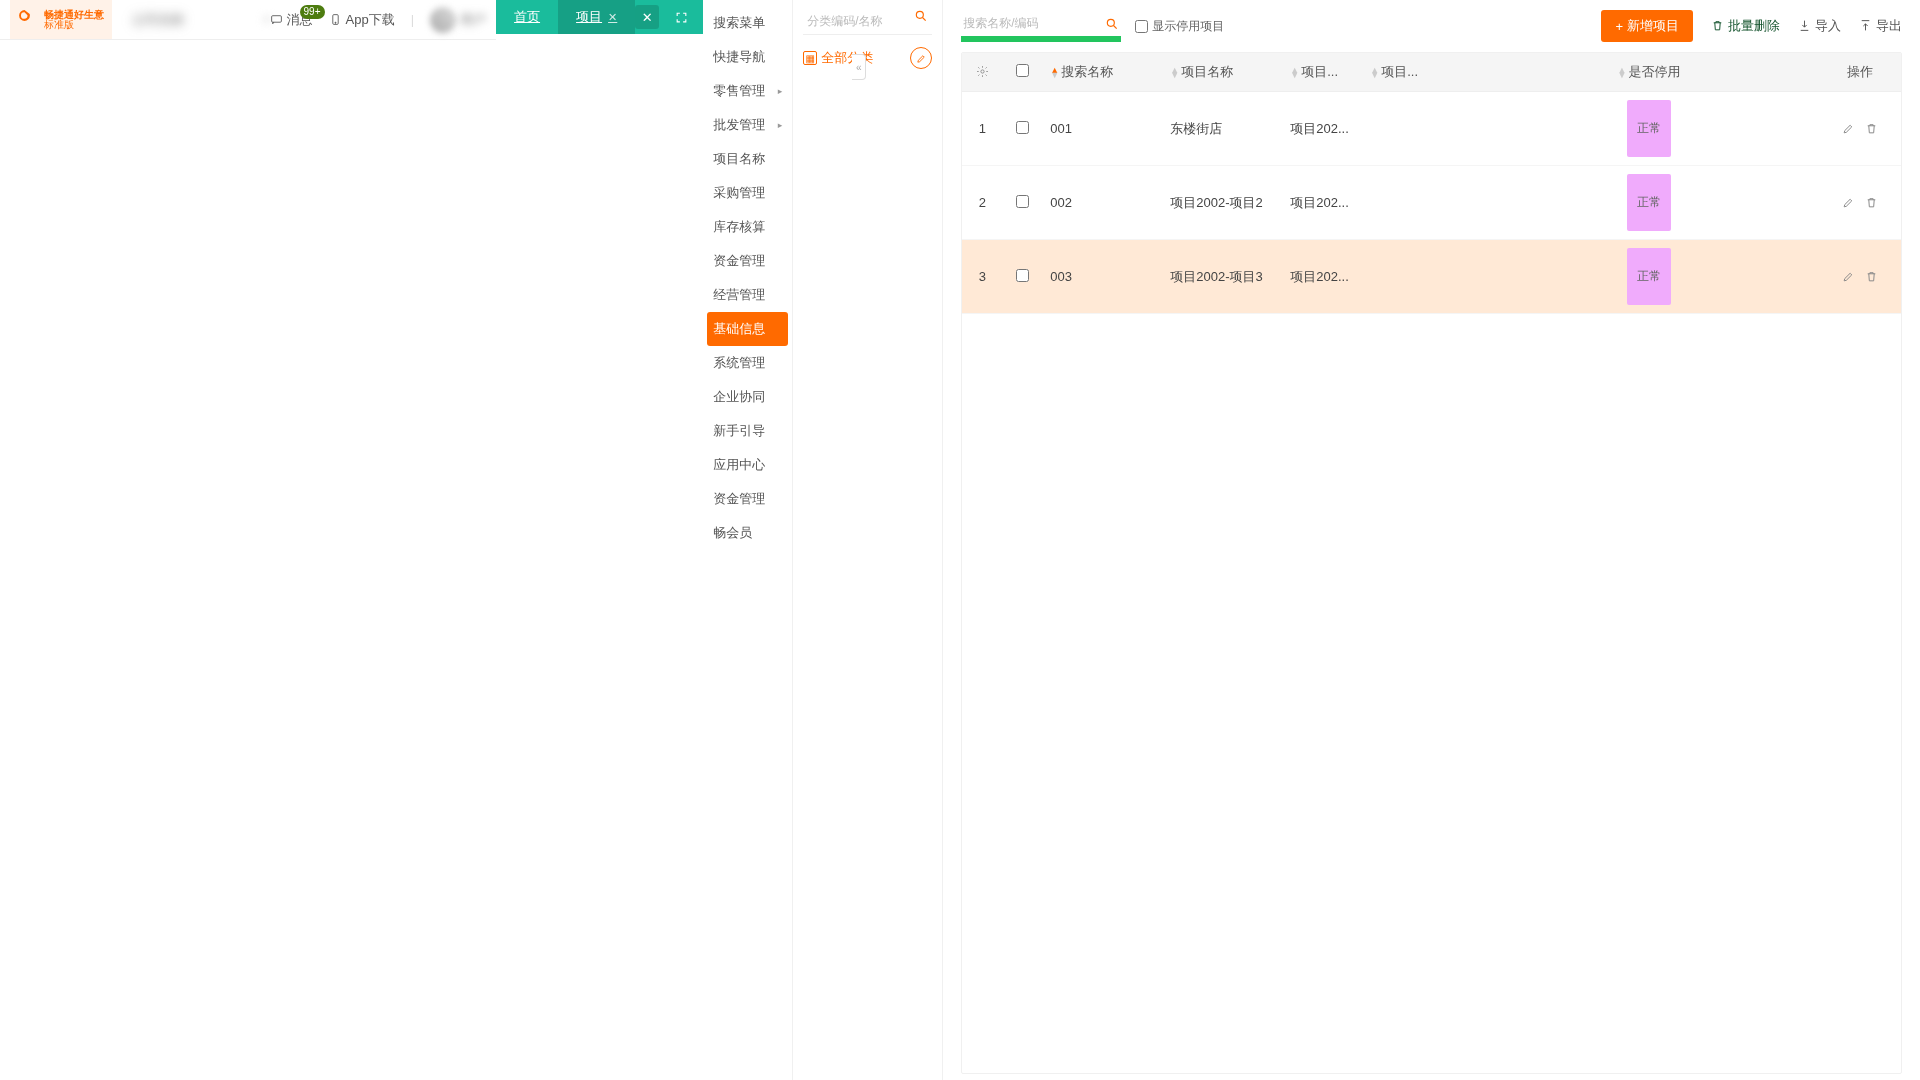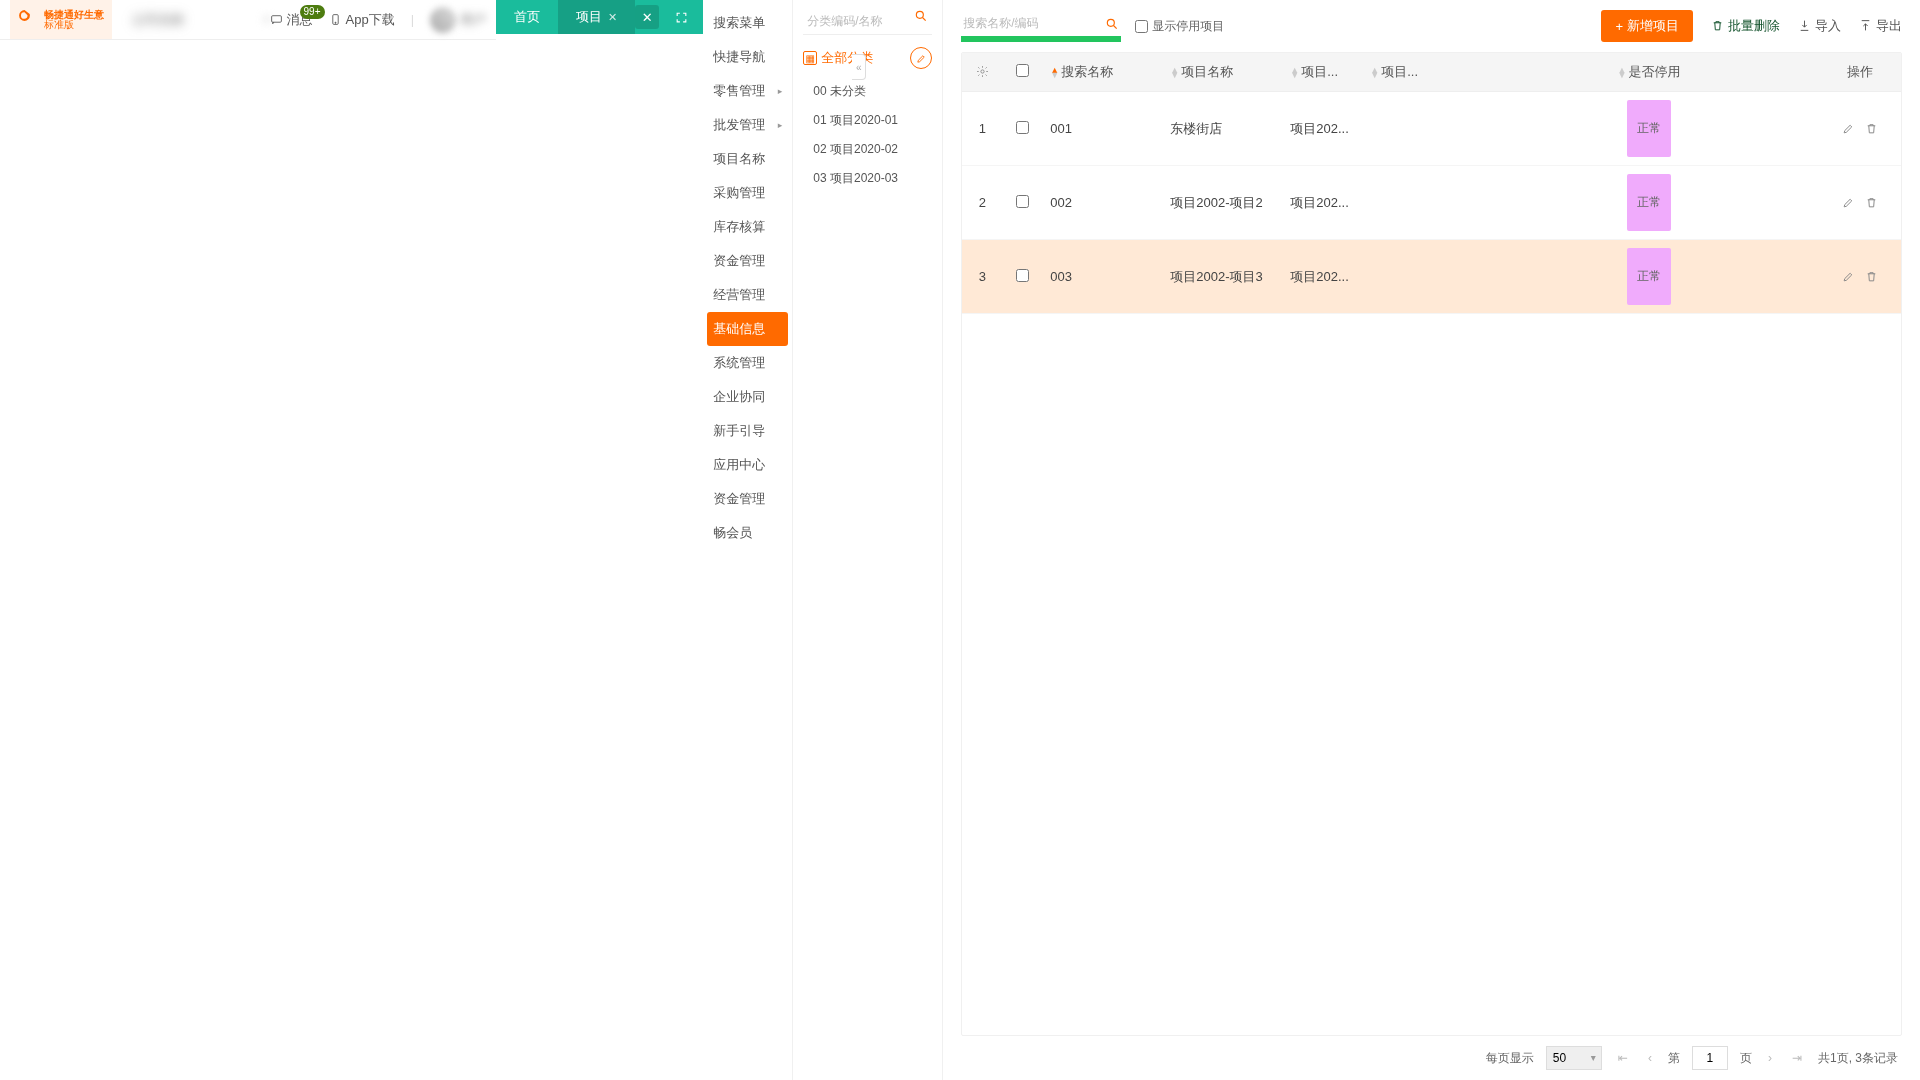--- a/index.html
+++ b/index.html
@@ -17,21 +17,21 @@
 .company span:first-child { filter: blur(3px); color:#666; }
 .chev { color: #bbb; font-size: 11px; }
 .top-right { margin-left: auto; display: flex; align-items: center; gap: 16px; }
 .top-item { display: flex; align-items: center; gap: 4px; cursor: pointer; position: relative; color: #555; }
 .badge { position: absolute; top: -6px; right: -12px; background: #4d7c0f; color: #fff; font-size: 10px; padding: 0 4px; border-radius: 8px; line-height: 14px; }
 .avatar { width: 26px; height: 26px; border-radius: 50%; background: linear-gradient(45deg,#aaa,#ddd); filter: blur(3px); }
 .username { filter: blur(4px); color: #777; }
 
 
 .tabbar { height: 34px; background: #1abc9c; display: flex; align-items: stretch; }
-.tab { padding: 0 18px; display: flex; align-items: center; color: #fff; font-size: 13px; cursor: pointer; gap: 6px; }
+.tab { padding: 0 18px; display: flex; align-items: center; color: #fff; font-size: 13px; cursor: pointer; gap: 6px; text-decoration: underline; }
 .tab.active { background: #16a085; }
 .tab .close { font-size: 11px; opacity: .8; }
 .tabbar-right { margin-left: auto; display: flex; align-items: center; gap: 10px; padding-right: 10px; }
 .tabbar-btn { width: 24px; height: 24px; display: flex; align-items: center; justify-content: center; color: #fff; cursor: pointer; border-radius: 3px; }
 .tabbar-btn.close-all { background: rgba(0,0,0,.15); }
 
 
 .main { flex: 1; display: flex; min-height: 0; }
 
 
@@ -232,26 +232,20 @@
         <div class="tree-root-lbl">
           <span class="icon">▦</span>
           <span>全部分类</span>
         </div>
         <div class="edit-btn">
           <svg viewBox="0 0 24 24" fill="none" stroke="currentColor" stroke-width="2">
               <path d="M4 20l4-1 10-10-3-3L5 16l-1 4z"></path>
             </svg>
         </div>
       </div>
-      <div class="tree-list" id="tree-list">
-          <div class="tree-leaf">00 未分类</div>
-          <div class="tree-leaf">01 项目2020-01</div>
-          <div class="tree-leaf">02 项目2020-02</div>
-          <div class="tree-leaf">03 项目2020-03</div>
-        </div>
     </div>
     <div class="panel-collapse">«</div>
 
     <div class="content">
       <div class="toolbar">
         <div class="search-box">
           <input type="text" placeholder="搜索名称/编码" style="">
           <span class="sicon">
             <svg viewBox="0 0 24 24" fill="none" stroke="currentColor" stroke-width="2">
                 <circle cx="10" cy="10" r="6"></circle>
@@ -391,30 +385,15 @@
                     <span><svg viewBox="0 0 24 24" fill="none" stroke="currentColor" stroke-width="1.8">
                         <path d="M5 7h14M9 7V5h6v2M7 7l1 13h8l1-13"></path>
                       </svg></span>
                   </div>
                 </td>
               </tr>
             </tbody>
         </table>
       </div>
 
-      <div class="pager">
-        <span>每页显示</span>
-        <span class="sel-wrap">
-          <select><option>50</option></select>
-          <span class="chev">▾</span>
-        </span>
-        <span class="pg-btn">⇤</span>
-        <span class="pg-btn">‹</span>
-        <span>第</span>
-        <input type="text" value="1" style="">
-        <span>页</span>
-        <span class="pg-btn">›</span>
-        <span class="pg-btn">⇥</span>
-        <span>共1页, 3条记录</span>
-      </div>
     </div>
   </div>
 </div>
 
 </body></html>

